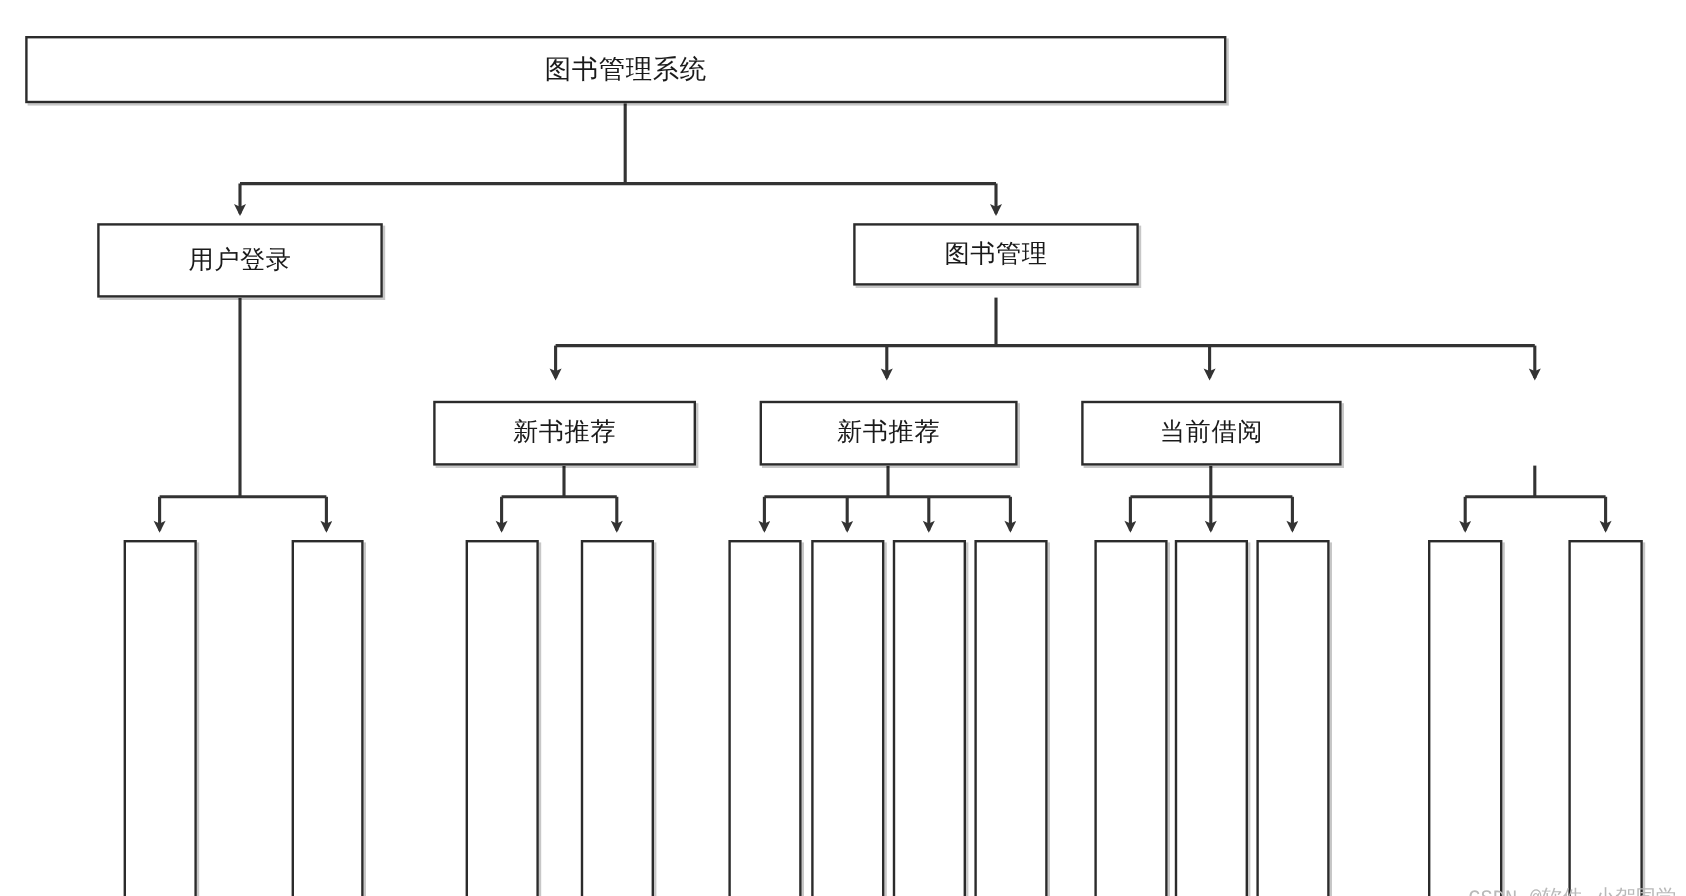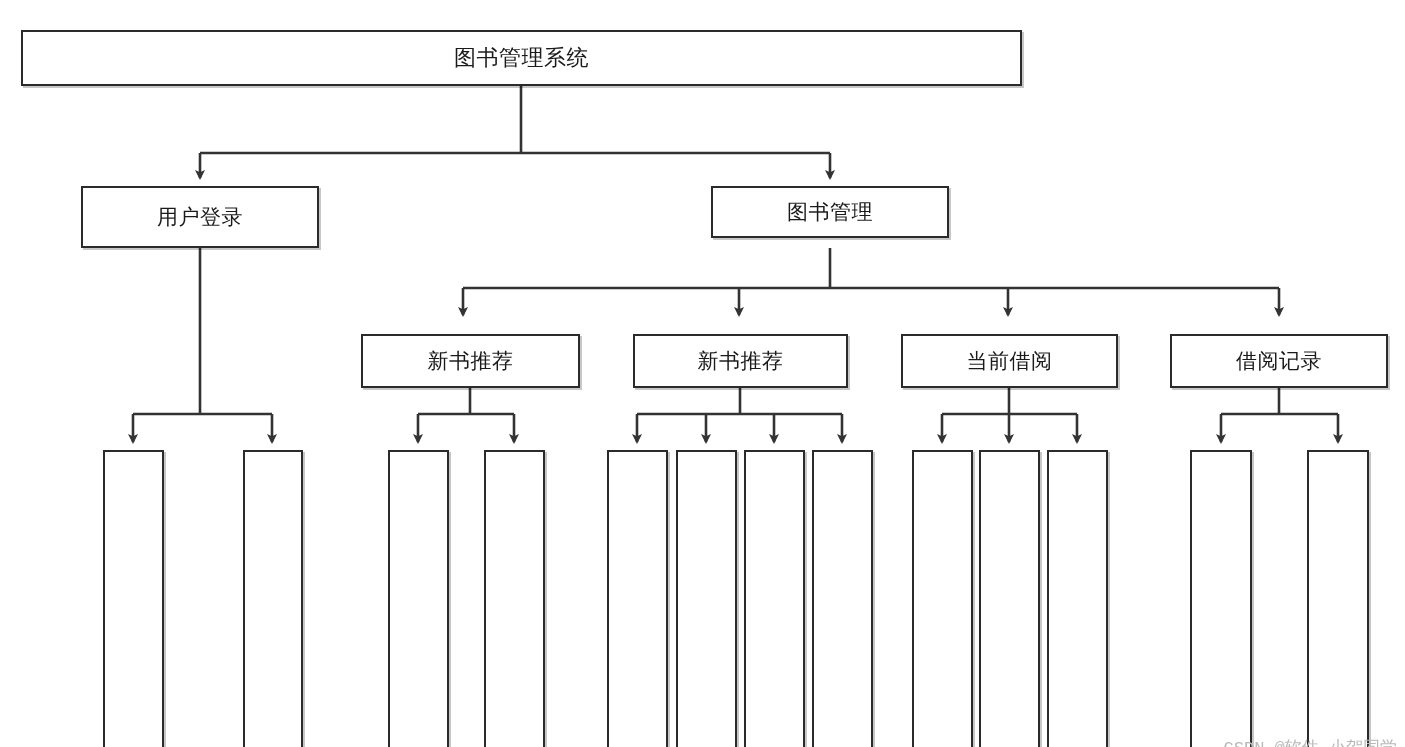--- a/index.html
+++ b/index.html
@@ -128,23 +128,20 @@
 
   <div class="node horiz" style="left:361px;top:318px;width:219px;height:54px;">
     <span class="lbl">新书推荐</span>
   </div>
   <div class="node horiz" style="left:633px;top:318px;width:215px;height:54px;">
     <span class="lbl">新书推荐</span>
   </div>
   <div class="node horiz" style="left:901px;top:318px;width:217px;height:54px;">
     <span class="lbl">当前借阅</span>
   </div>
-  <div class="node horiz" style="left:1170px;top:318px;width:218px;height:54px;">
-    <span class="lbl">借阅记录</span>
-  </div>
 
   <div class="node vert" style="left:103px;top:434px;width:61px;height:301px;">
     <span class="lbl">用户登录</span>
   </div>
   <div class="node vert" style="left:243px;top:434px;width:60px;height:301px;">
     <span class="lbl">注销登录</span>
   </div>
 
   <div class="node vert" style="left:388px;top:434px;width:61px;height:301px;">
     <span class="lbl">查询图书</span>

